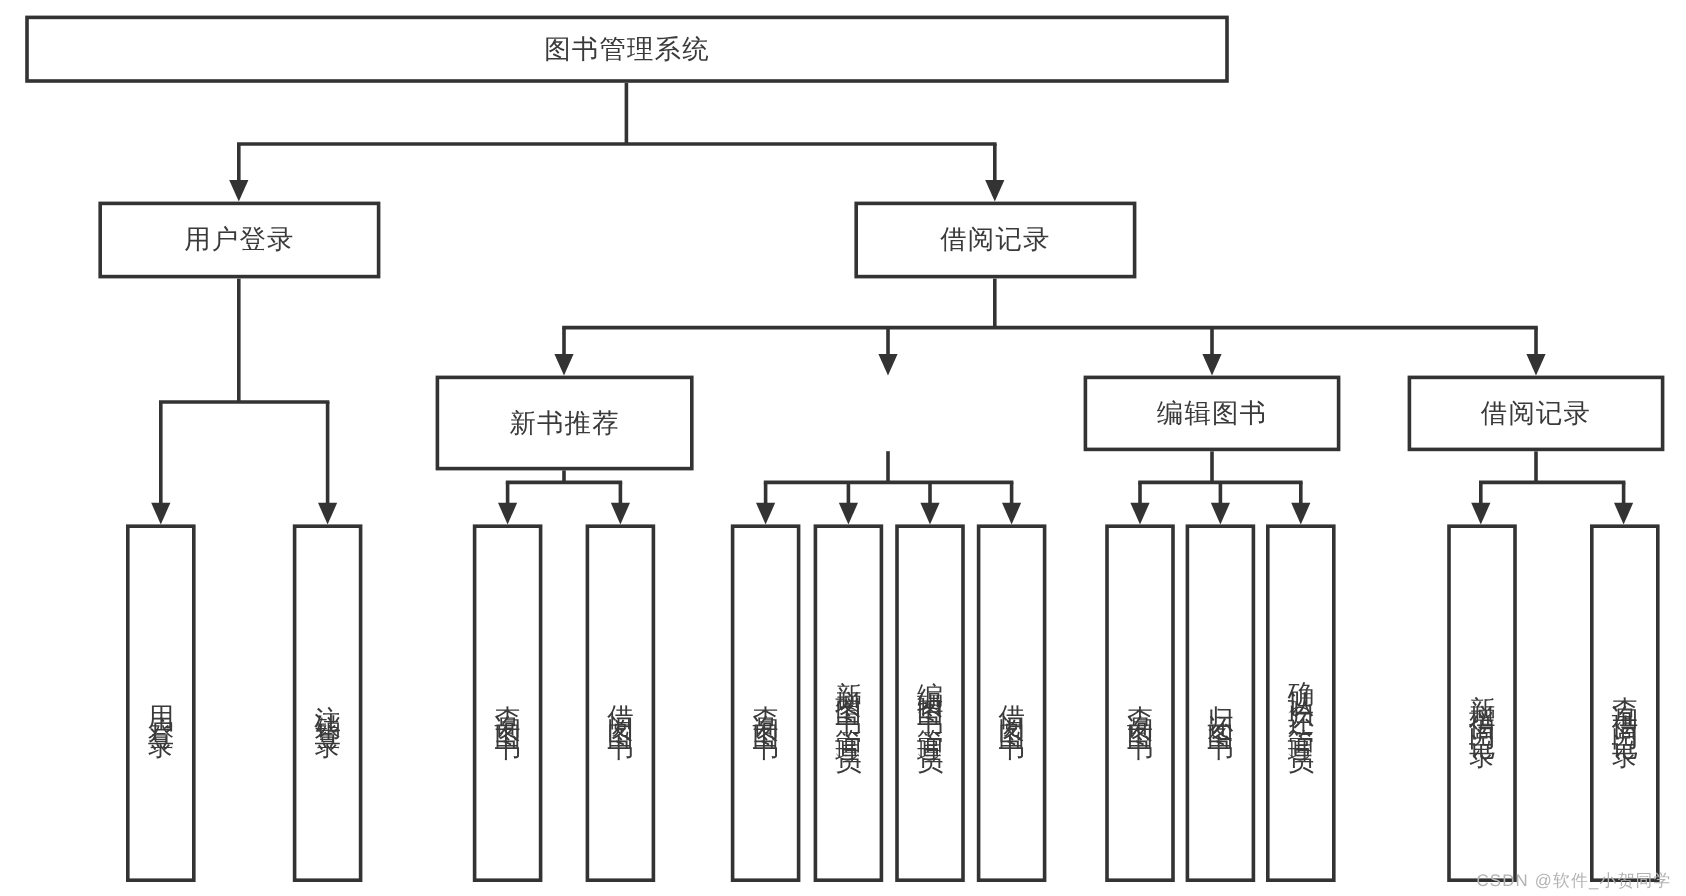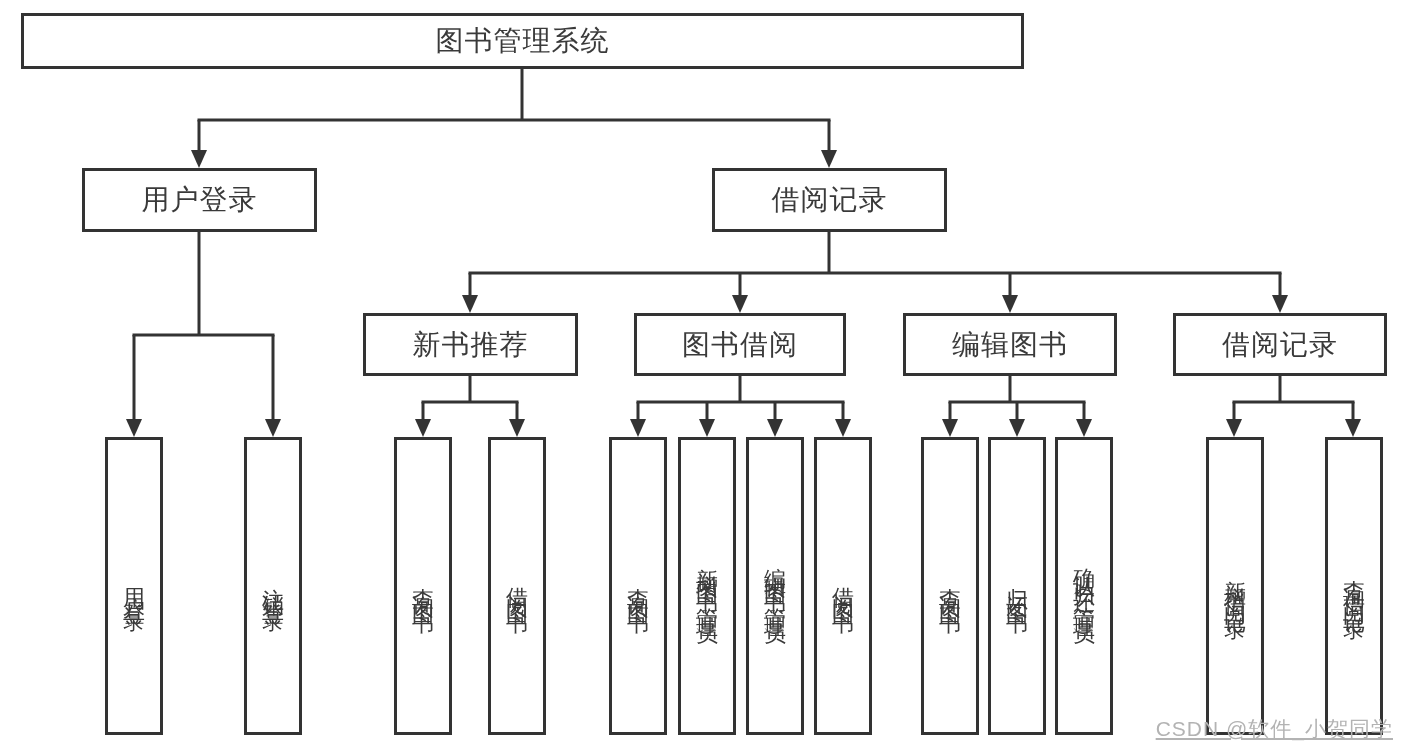--- a/index.html
+++ b/index.html
@@ -12,36 +12,35 @@
   }
   svg.connectors{position:absolute;left:0;top:0;width:1405px;height:747px;}
   .node{
     position:absolute;
     box-sizing:border-box;
     border:3px solid #333333;
     background:#ffffff;
     display:flex;align-items:center;justify-content:center;
     color:#3a3a3a;
   }
-  .hlabel{font-size:28px;letter-spacing:1px;white-space:nowrap;}
+  .hlabel{font-size:22px;letter-spacing:1px;white-space:nowrap;}
   .vtext{
     writing-mode:vertical-rl;
     text-orientation:mixed;
     font-size:22px;
     letter-spacing:8px;
     line-height:1.1;
   }
   .watermark{
     position:absolute;
     right:12px;bottom:4px;
-    font-size:21px;
+    font-size:14px;
     color:#b3b3b3;
     letter-spacing:1px;
     white-space:nowrap;
-    text-decoration:underline;
   }
 </style>
 </head>
 <body>
 
 <div class="canvas">
 
   <svg class="connectors" viewBox="0 0 1405 747">
       <line x1="522" y1="69" x2="522" y2="120" stroke="#333333" stroke-width="3"></line>
       <line x1="197.5" y1="120" x2="830.5" y2="120" stroke="#333333" stroke-width="3"></line>
@@ -101,25 +100,22 @@
     <span class="hlabel">图书管理系统</span>
   </div>
 
   <div class="node" style="left:82px;top:168px;width:235px;height:64px">
     <span class="hlabel">用户登录</span>
   </div>
   <div class="node" style="left:712px;top:168px;width:235px;height:64px">
     <span class="hlabel">借阅记录</span>
   </div>
 
-  <div class="node" style="left:363px;top:313px;width:215px;height:63px">
+  <div class="node" style="left:363px;top:313px;width:215px;height:79px">
     <span class="hlabel">新书推荐</span>
-  </div>
-  <div class="node" style="left:634px;top:313px;width:212px;height:63px">
-    <span class="hlabel">图书借阅</span>
   </div>
   <div class="node" style="left:903px;top:313px;width:214px;height:63px">
     <span class="hlabel">编辑图书</span>
   </div>
   <div class="node" style="left:1173px;top:313px;width:214px;height:63px">
     <span class="hlabel">借阅记录</span>
   </div>
 
   <div class="node" style="left:105px;top:437px;width:58px;height:298px">
     <span class="vtext">用户登录</span>

